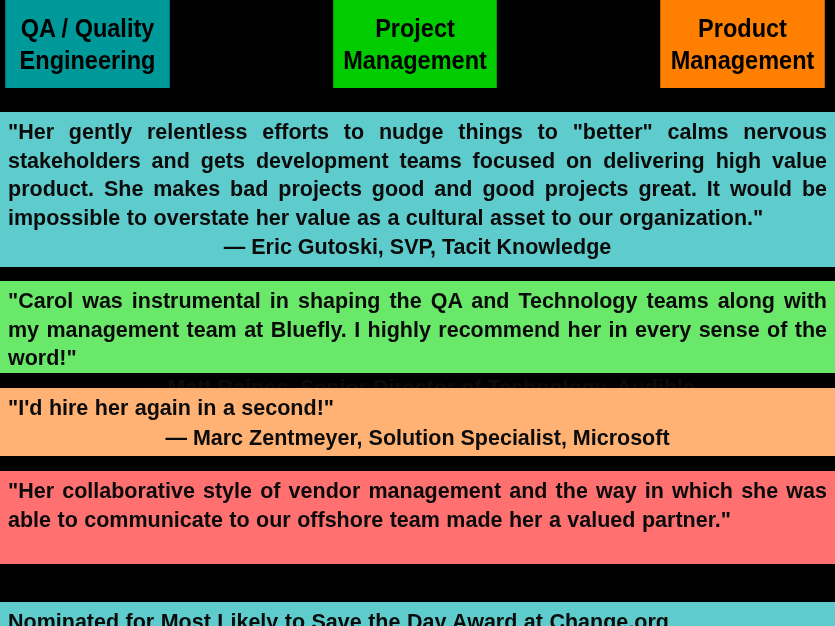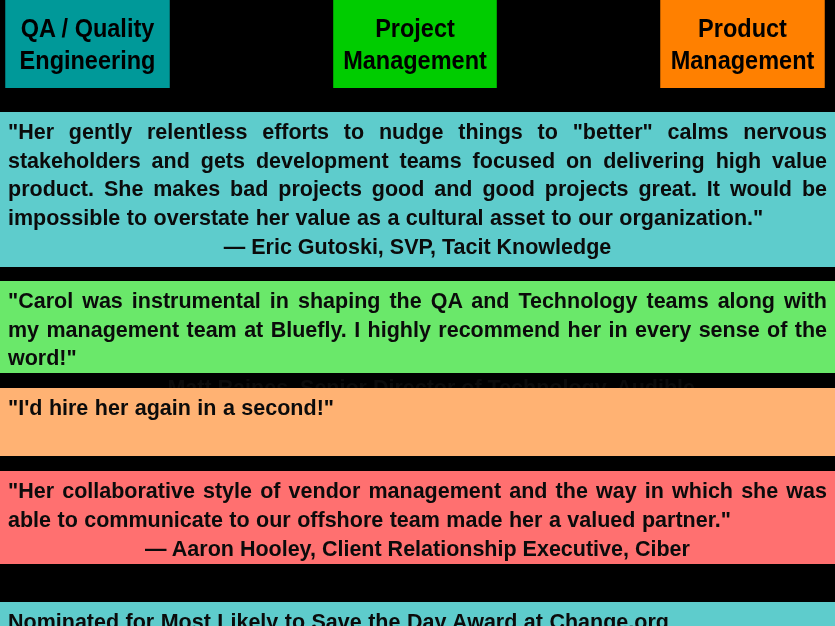--- a/index.html
+++ b/index.html
@@ -112,24 +112,24 @@
     <p class="quote-attr">— Eric Gutoski, SVP, Tacit Knowledge</p>
   </div>
 
   <div class="block" id="block-1">
     <p class="quote-text">"Carol was instrumental in shaping the QA and Technology teams along with my management team at Bluefly. I highly recommend her in every sense of the word!"</p>
     <p class="quote-attr">— Matt Raines, Senior Director of Technology, Audible</p>
   </div>
 
   <div class="block" id="block-2">
     <p class="quote-text single-line">"I'd hire her again in a second!"</p>
+    <p class="quote-attr">— Marc Zentmeyer, Solution Specialist, Microsoft</p>
   </div>
 
   <div class="block" id="block-3">
     <p class="quote-text">"Her collaborative style of vendor management and the way in which she was able to communicate to our offshore team made her a valued partner."</p>
-    <p class="quote-attr">— Aaron Hooley, Client Relationship Executive, Ciber</p>
   </div>
 
   <div class="block" id="block-4">
     <p class="quote-text">Nominated for Most Likely to Save the Day Award at Change.org</p>
   </div>
 
 </div>
 
 </body></html>

